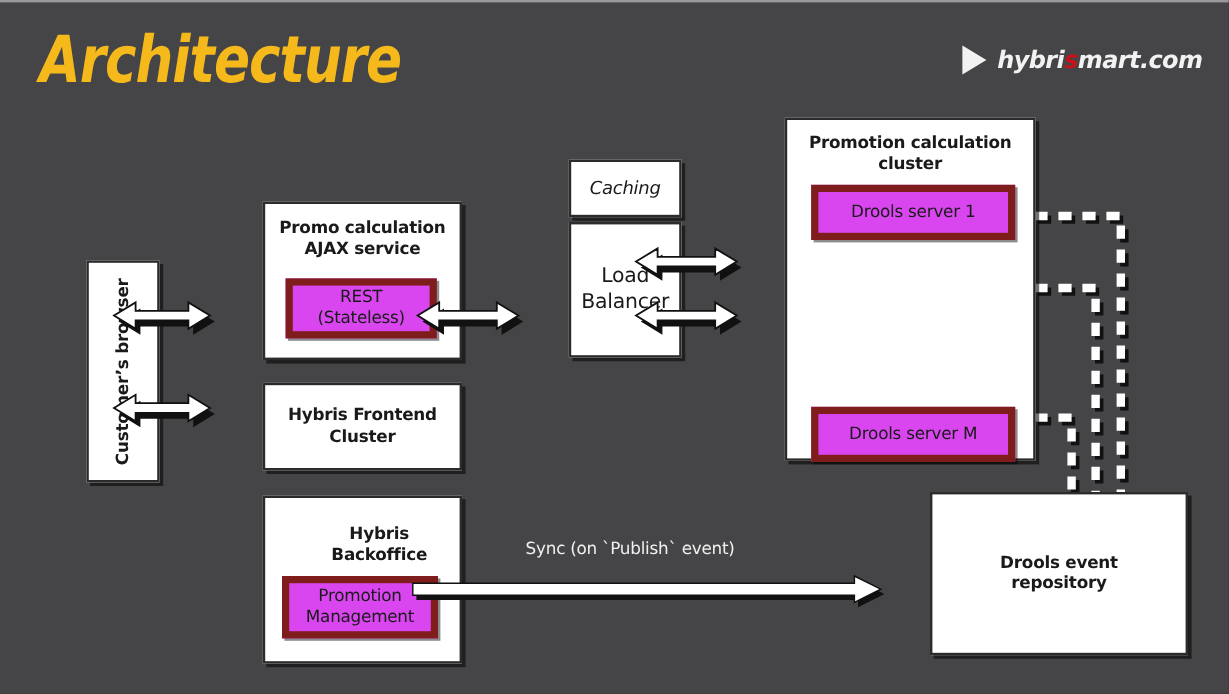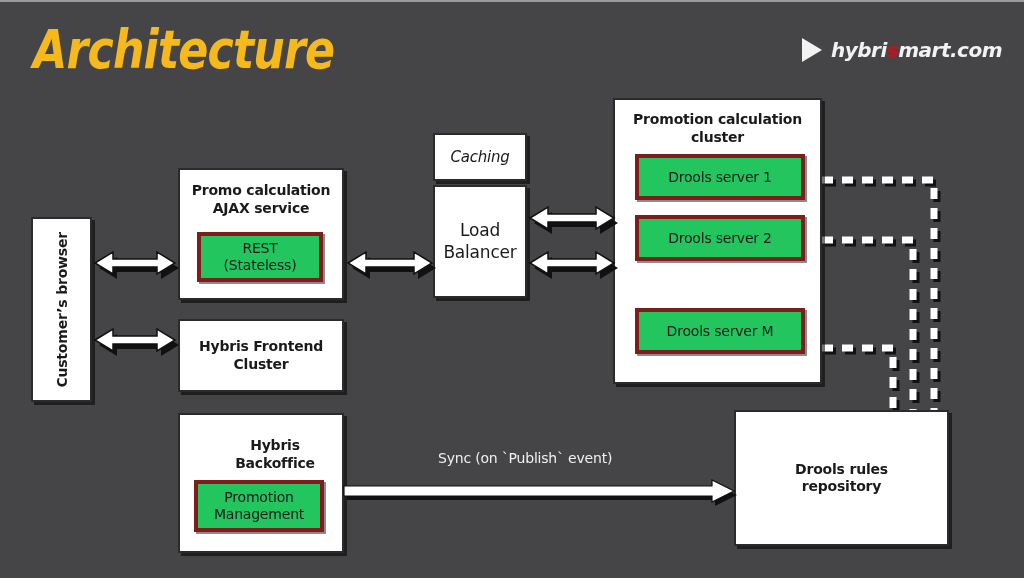--- a/index.html
+++ b/index.html
@@ -63,36 +63,37 @@
     position: absolute;
     background: #ffffff;
     border: 2px solid #2b2b2b;
     box-sizing: border-box;
     box-shadow: 3px 3px 0 rgba(0,0,0,0.55);
     display: flex;
     align-items: center;
     justify-content: center;
     text-align: center;
     color: #1a1a1a;
+    margin-left: 41px;
   }
   .box-label {
     font-family: "DejaVu Sans", sans-serif;
     font-size: 14px;
     font-weight: bold;
     line-height: 1.25;
     letter-spacing: -0.2px;
     padding: 0 6px;
   }
   .box-label.plain { font-weight: normal; font-size: 17px; }
   .box-label.ital { font-weight: normal; font-style: italic; font-size: 15px; }
 
   .yellow-box {
     position: absolute;
-    background: #22c55e;
-    border: 4px solid #7f1d1d;
+    background: #d946ef;
+    border: 6px solid #7f1d1d;
     box-sizing: border-box;
     box-shadow: 2px 2px 0 rgba(0,0,0,0.45);
     display: flex;
     align-items: center;
     justify-content: center;
     text-align: left;
   }
   .yellow-label {
     font-family: "DejaVu Sans", sans-serif;
     font-size: 14px;
@@ -209,30 +210,27 @@
   </div>
 
   <div class="box" style="left:613px; top:96px; width:209px; height:286px; display:block;">
     <div class="container-title" style="top:11px;">
       <div>Promotion calculation</div>
       <div>cluster</div>
     </div>
     <div class="yellow-box" style="left:20px; top:54px; width:170px; height:46px;">
       <span class="yellow-label">Drools server 1</span>
     </div>
-    <div class="yellow-box" style="left:20px; top:115px; width:170px; height:46px;">
-      <span class="yellow-label">Drools server 2</span>
-    </div>
-    <div class="yellow-box" style="left:20px; top:208px; width:170px; height:46px;">
+    <div class="yellow-box" style="left:20px; top:239px; width:170px; height:46px;">
       <span class="yellow-label">Drools server M</span>
     </div>
   </div>
 
   <div class="box" style="left:734px; top:408px; width:215px; height:136px; flex-direction:column;">
-    <span class="box-label">Drools rules</span>
+    <span class="box-label">Drools event</span>
     <span class="box-label">repository</span>
   </div>
 
   <div class="arrow" style="left:95px; top:248px;">
     <svg width="84" height="38" viewBox="0 0 84 38">
       <g transform="translate(4,5)">
         <path d="M 0 13 L 18 2 L 18 9 L 62 9 L 62 2 L 80 13 L 62 24 L 62 17 L 18 17 L 18 24 Z" fill="#111111"></path>
       </g>
       <g transform="translate(0,0)">
         <path d="M 0 13 L 18 2 L 18 9 L 62 9 L 62 2 L 80 13 L 62 24 L 62 17 L 18 17 L 18 24 Z" fill="#ffffff" stroke="#111111" stroke-width="1.5"></path>

